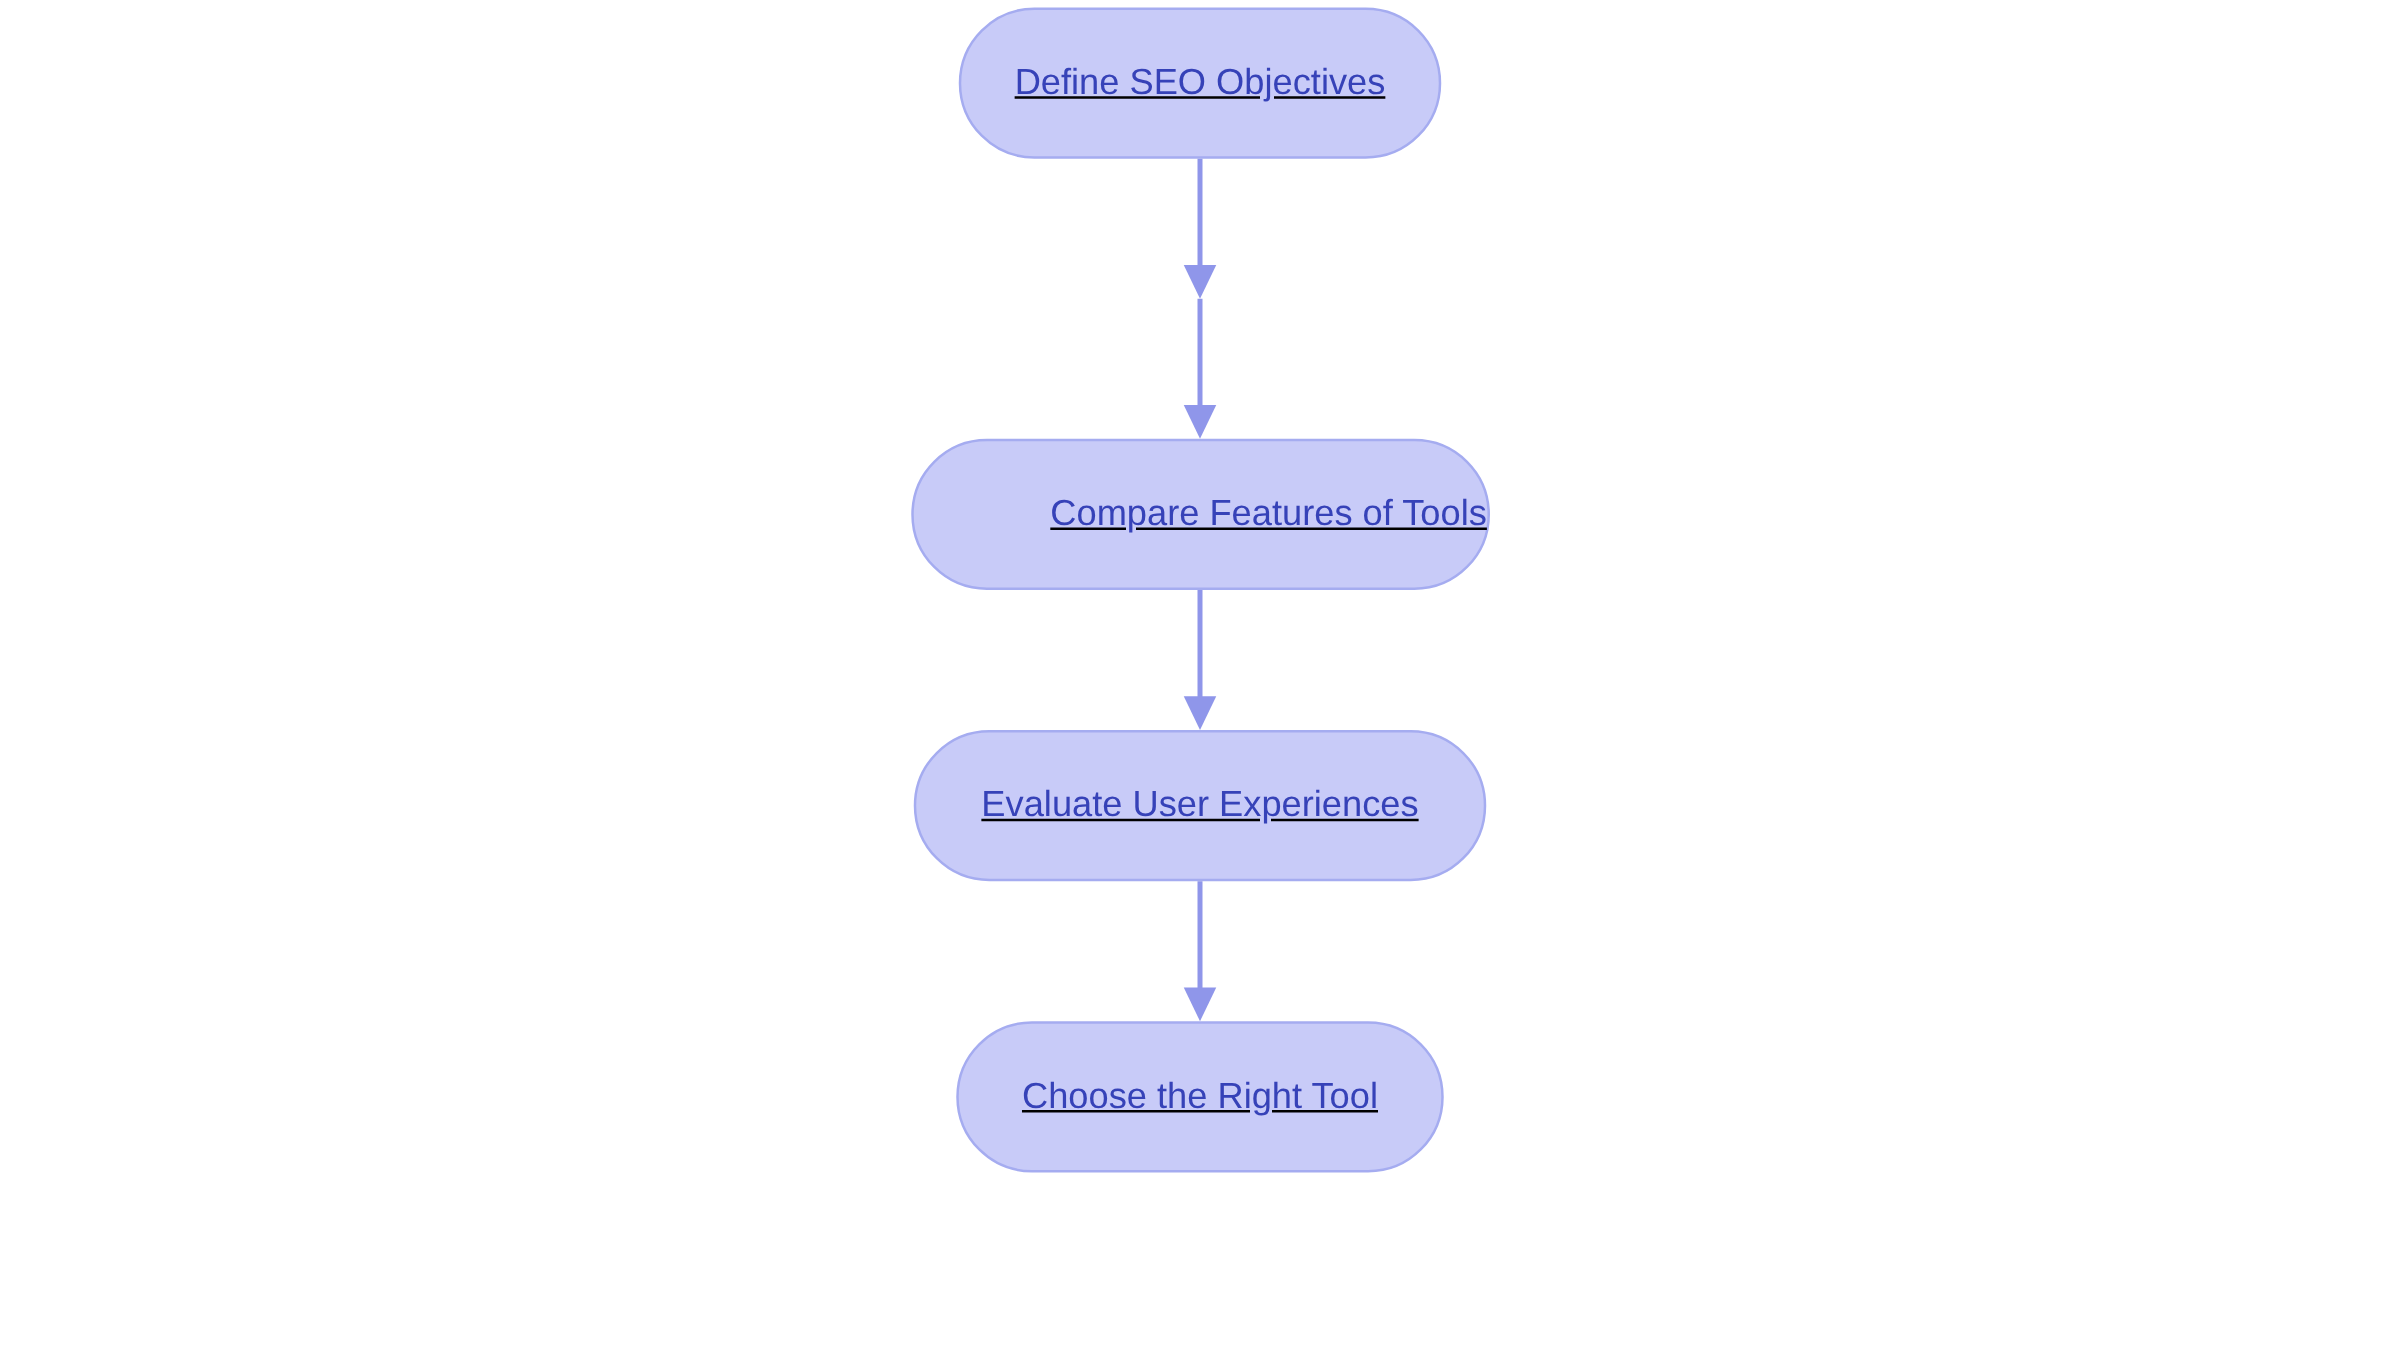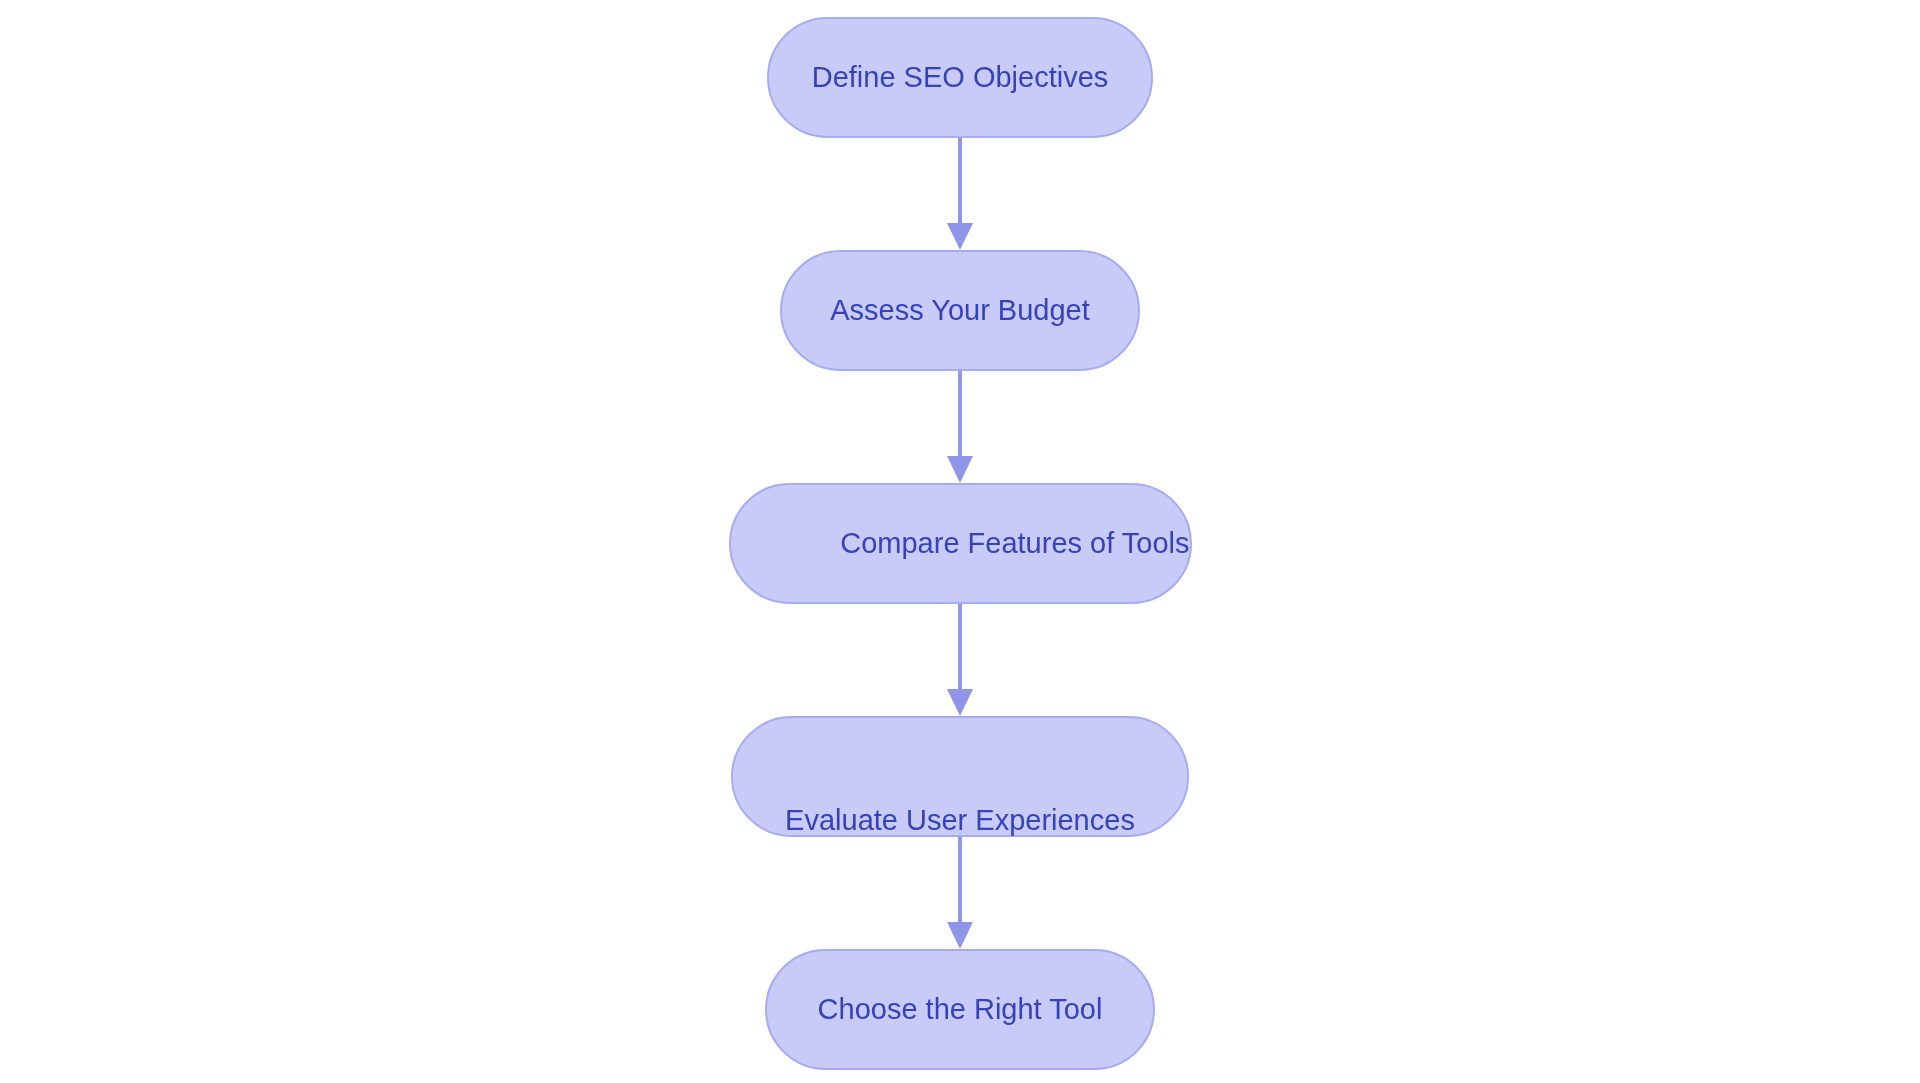--- a/index.html
+++ b/index.html
@@ -11,44 +11,45 @@
     width: 1920px;
     height: 1083px;
     overflow: hidden;
     font-family: "Liberation Sans", sans-serif;
   }
   .canvas {
     position: relative;
     width: 1920px;
     height: 1083px;
     box-sizing: border-box;
-    padding-top: 17px;
+    padding-top: 6px;
     display: flex;
     flex-direction: column;
     align-items: center;
     background: var(--background, #ffffff);
+    text-decoration: underline;
   }
   .node {
     height: 121px;
     box-sizing: border-box;
     border-radius: 60.5px;
     background: var(--node-fill, #c8cbf8);
     border: 2px solid var(--node-border, #a5acf0);
     display: flex;
     align-items: center;
     justify-content: center;
     color: var(--node-text, #3642b8);
     font-size: 29px;
     line-height: 1;
     white-space: nowrap;
   }
   .node.n1 { width: 386px; }
   .node.n2 { width: 360px; }
   .node.n3 { width: 463px; justify-content: flex-end; }
-  .node.n4 { width: 458px; align-items: flex-end; }
+  .node.n4 { width: 458px; }
   .node.n5 { width: 390px; align-items: center; }
   .edge {
     height: 112px;
     display: flex;
     flex-direction: column;
     align-items: center;
   }
   .edge .line {
     width: 4px;
     flex: 1 1 auto;
@@ -70,23 +71,20 @@
 
   <div class="node n1">
     <span>Define SEO Objectives</span>
   </div>
 
   <div class="edge">
     <div class="line"></div>
     <div class="head"></div>
   </div>
 
-  <div class="node n2">
-    <span>Assess Your Budget</span>
-  </div>
 
   <div class="edge">
     <div class="line"></div>
     <div class="head"></div>
   </div>
 
   <div class="node n3">
     <span>Compare Features of Tools</span>
   </div>
 

